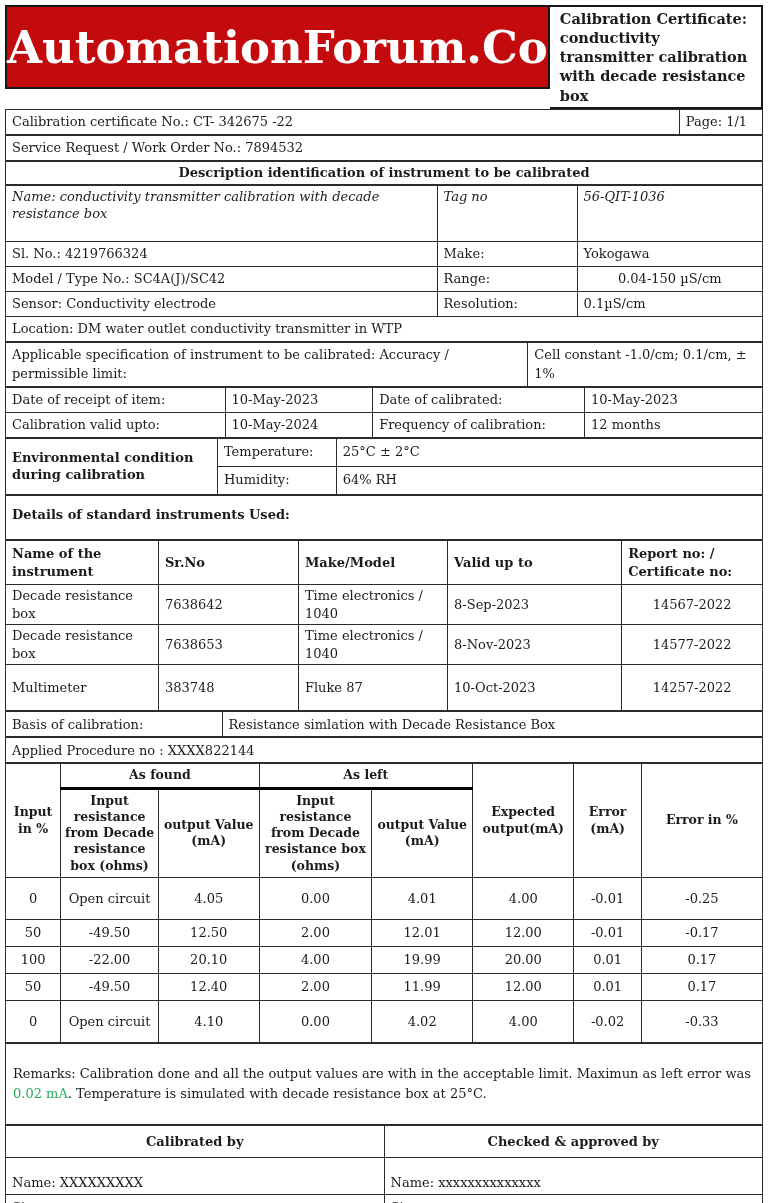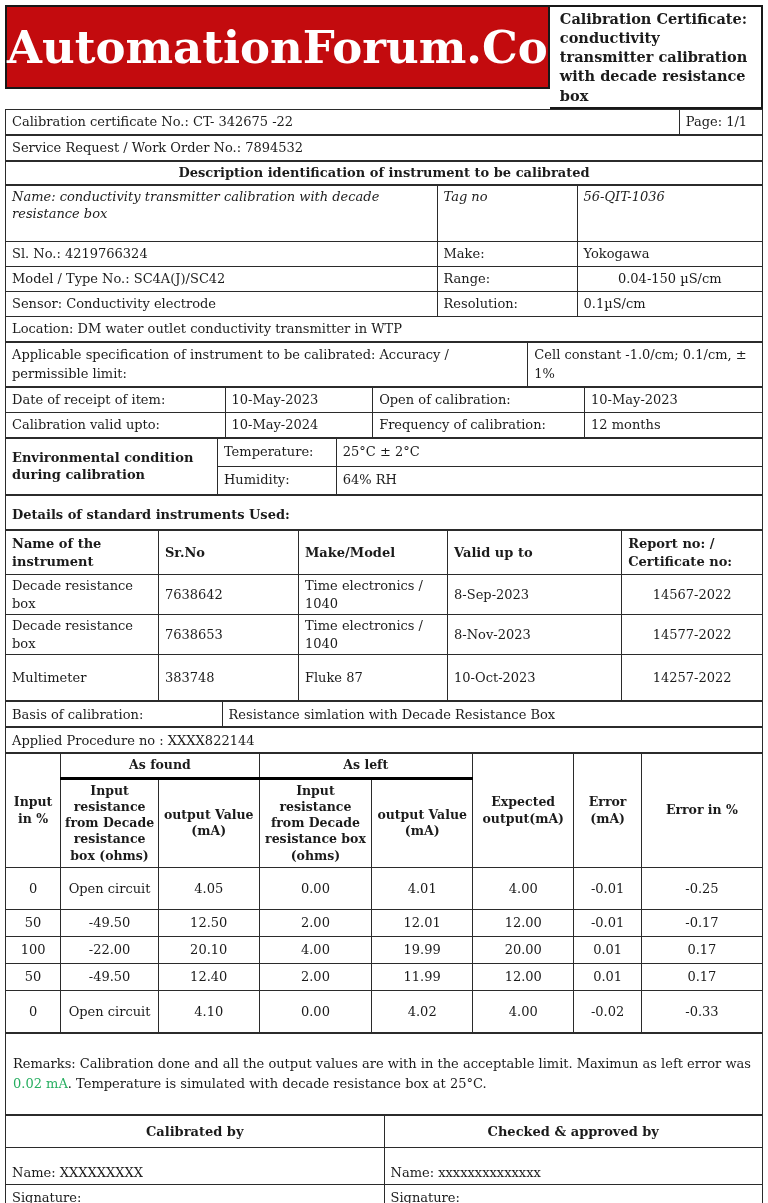--- a/index.html
+++ b/index.html
@@ -14,21 +14,21 @@
 
   
   .banner { display:flex; align-items:flex-start; }
   .logo-box { flex:0 0 512px; background:var(--brand-red,#c30b0e); border:2px solid #181818; color:#fff;
               display:flex; align-items:center; justify-content:center; font-weight:bold; font-size:45px; height:84px; }
   .title-box { flex:1; border:2px solid #181818; border-left:none; background:#fff;
                font-weight:bold; font-size:14.5px; line-height:1.32; padding:2px 10px; }
 
   .row-h24 td { height:25px; }
   .sec-title td { font-weight:bold; text-align:center; height:23px; }
-  .details-title td { font-weight:bold; padding:10px 6px 6px; }
+  .details-title td { font-weight:bold; padding:10px 6px 16px; }
 
   .desc-name td { height:56px;font-style:italic; }
   .app-spec td { height:44px; line-height:1.5; }
   .env td { height:28px; }
 
   .std-head td { font-weight:bold; height:44px; }
   .std-row td { height:38px; }
   .std-row-tall td { height:46px; }
 
   .res-head td { font-weight:bold; font-size:12.5px; text-align:center; padding:3px 3px; line-height:1.3; }
@@ -142,21 +142,21 @@
     <colgroup>
         <col style="width:29%">
         <col style="width:19.5%">
         <col style="width:28%">
         <col style="width:23.5%">
       </colgroup>
     <tbody>
         <tr class="row-h24">
       <td>Date of receipt of item:</td>
       <td>10-May-2023</td>
-      <td>Open of calibration:</td>
+      <td>Date of calibrated:</td>
       <td>10-May-2023</td>
     </tr>
     <tr class="row-h24">
       <td>Calibration valid upto:</td>
       <td>10-May-2024</td>
       <td>Frequency of calibration:</td>
       <td>12 months</td>
     </tr>
   </tbody>
     </table>

